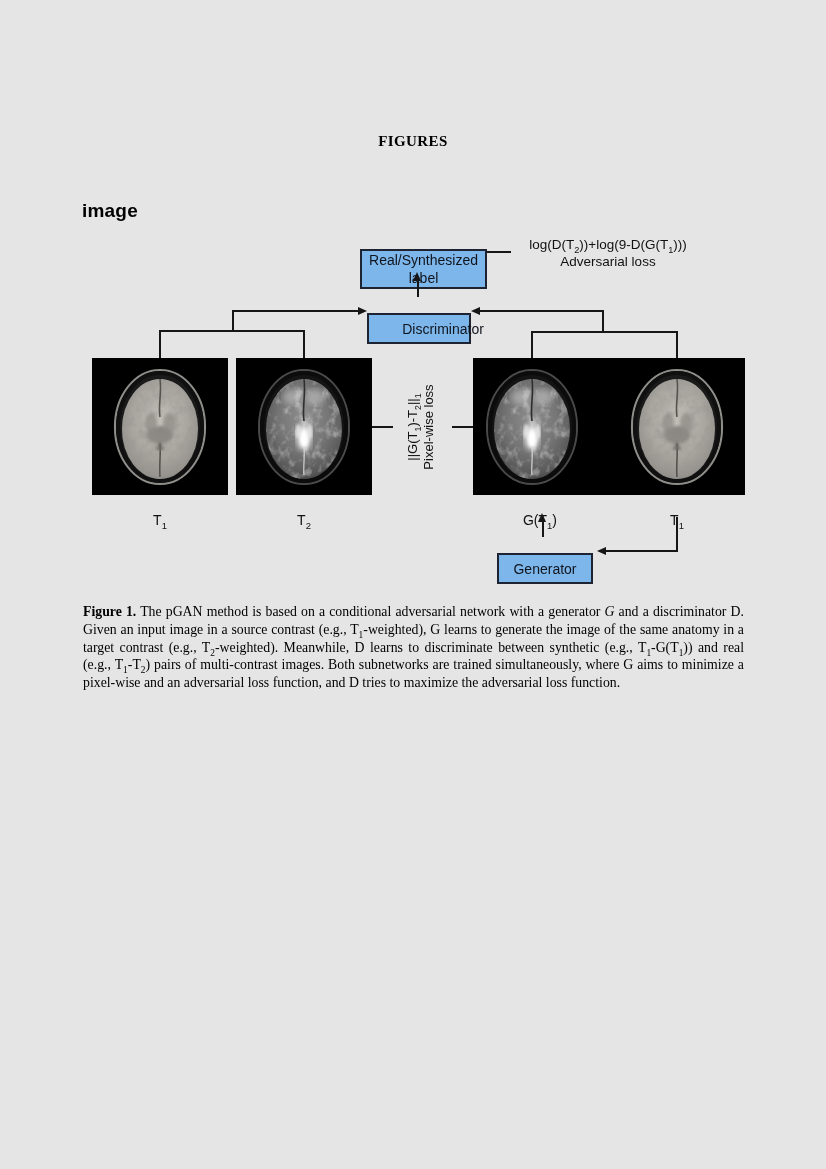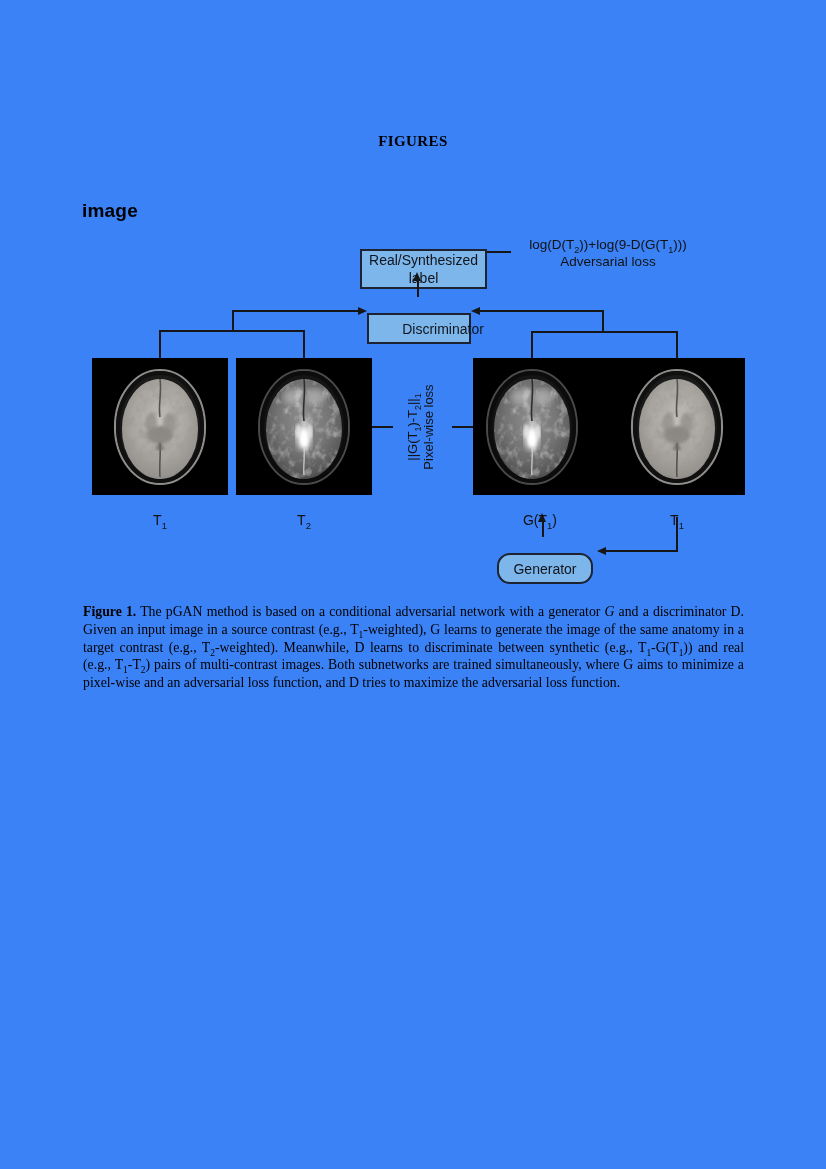--- a/index.html
+++ b/index.html
@@ -6,21 +6,21 @@
     --box-fill:#7DB6EA;
     --box-border:#1D2330;
     --ln:#161616;
     --txt:#10141c;
   }
   *{margin:0;padding:0;box-sizing:border-box;}
   html,body{background:#888;}
   .page{
     position:relative;
     width:826px;height:1169px;
-    background:#3b82f6;
+    background:#e5e5e5;
     margin:0 auto;
     font-family:"Liberation Sans","DejaVu Sans",sans-serif;
     overflow:hidden;
   }
   .fig-heading{
     position:absolute;left:0;top:133px;width:826px;
     text-align:center;
     font-family:"Liberation Serif","DejaVu Serif",serif;
     font-weight:bold;font-size:15px;letter-spacing:.4px;color:#000;
   }
@@ -32,21 +32,21 @@
   .dbox{
     position:absolute;
     background:var(--box-fill);
     border:2px solid var(--box-border);
     color:var(--txt);
     display:flex;align-items:center;justify-content:center;
     text-align:center;font-size:14px;line-height:18px;margin-top:16px;
   }
   .dbox.realsyn{left:360px;top:233px;width:127px;height:40px;flex-direction:column;line-height:18px;}
   .dbox.disc{left:367px;top:297px;width:104px;height:31px;padding-left:48px;}
-  .dbox.gen{left:497px;top:537px;width:96px;height:31px;border-radius:13px;}
+  .dbox.gen{left:497px;top:537px;width:96px;height:31px;}
   
   .hline,.vline{position:absolute;background:var(--ln);}
   .hline{height:2px;}
   .vline{width:2px;}
   
   .arr{position:absolute;width:0;height:0;}
   .arr.up{border-left:4.5px solid transparent;border-right:4.5px solid transparent;border-bottom:9px solid var(--ln);}
   .arr.right{border-top:4.5px solid transparent;border-bottom:4.5px solid transparent;border-left:9px solid var(--ln);}
   .arr.left{border-top:4.5px solid transparent;border-bottom:4.5px solid transparent;border-right:9px solid var(--ln);}
   

